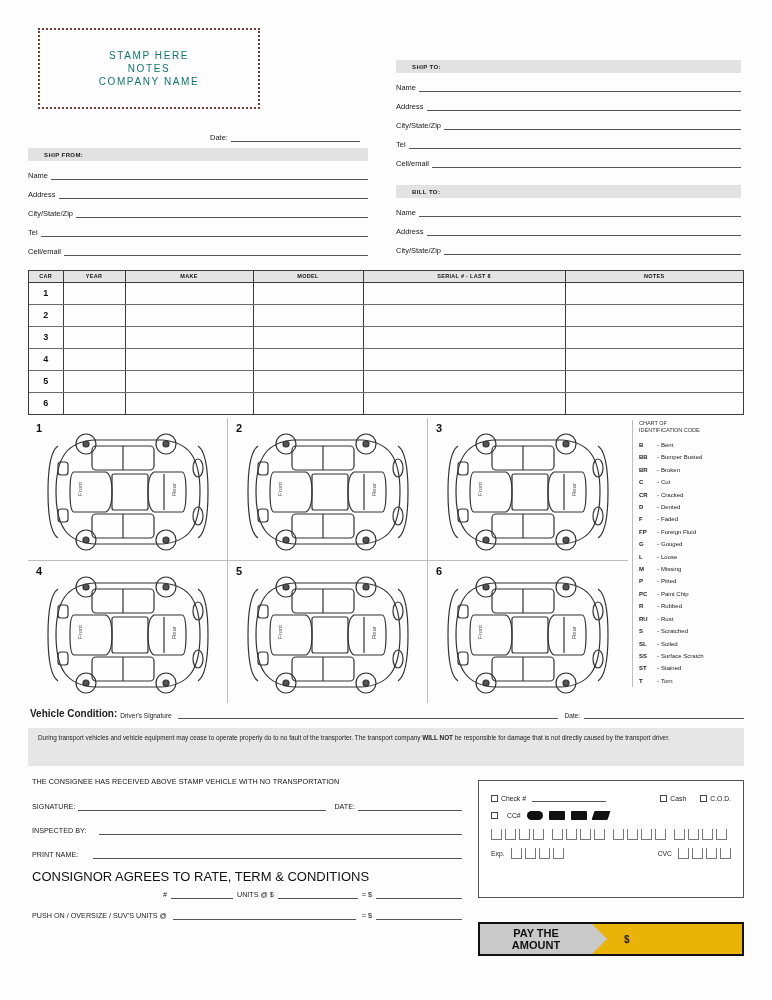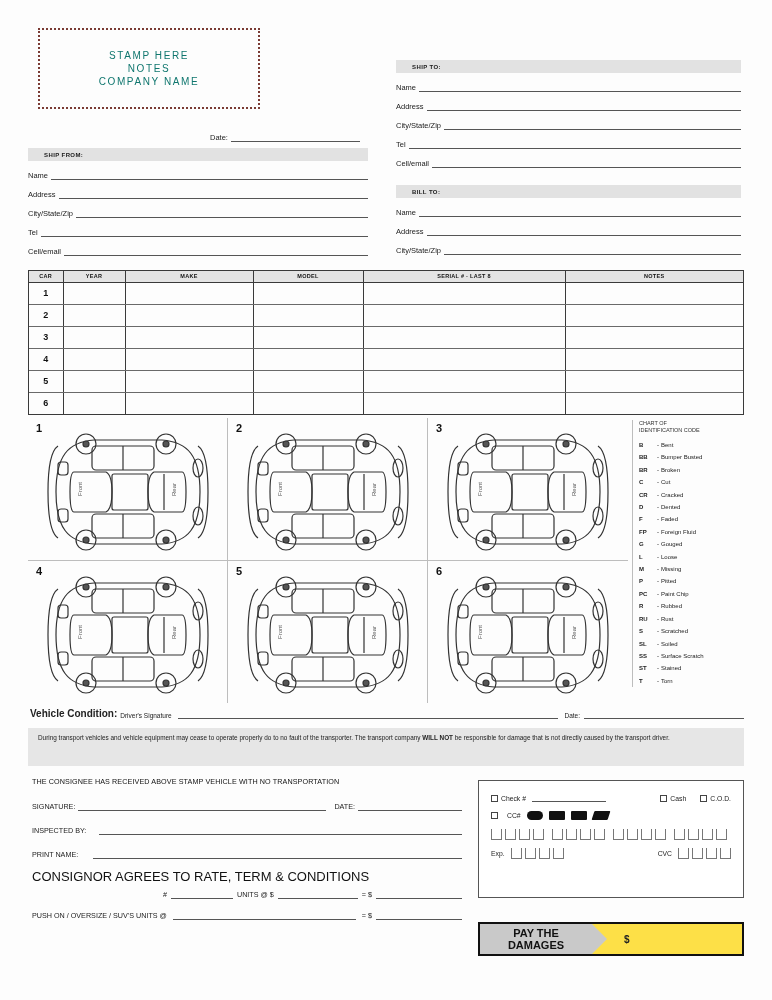--- a/index.html
+++ b/index.html
@@ -152,21 +152,21 @@
   .boxes { display:flex; gap:3px; margin-top:9px; }
   .boxes .grp { display:flex; gap:3px; margin-right:5px; }
   .bx { width:11px; height:11px; border-left:1px solid #777; border-bottom:1px solid #777; border-right:1px solid #777; }
   .pay-r4 { display:flex; align-items:center; margin-top:8px; font-size:6.8px; }
   .pay-r4 .grp { display:flex; gap:3px; margin-left:6px; }
   .pay-r4 .sp { flex:1; }
 
   
   #payamt {
     position:absolute; left:478px; top:922px; width:266px; height:34px;
-    border:2px solid #111; background:#fde047; display:flex; align-items:stretch;
+    border:2px solid #111; background:#eab308; display:flex; align-items:stretch;
   }
   #payamt .arrow {
     position:relative; width:112px; background:#c9c9c9;
     display:flex; flex-direction:column; align-items:center; justify-content:center;
     font-size:11px; font-weight:bold; line-height:12px; color:#111;
   }
   #payamt .arrow::after {
     content:""; position:absolute; right:-15px; top:0;
     border-top:15px solid transparent; border-bottom:15px solid transparent;
     border-left:15px solid #c9c9c9;
@@ -736,20 +736,20 @@
           <span class="bx"></span>
           <span class="bx"></span>
           <span class="bx"></span>
         </span>
     </div>
   </div>
 
   <div id="payamt">
     <div class="arrow">
       <span>PAY THE</span>
-      <span>DAMAGES</span>
+      <span>AMOUNT</span>
     </div>
     <div class="dollar">
       <span>$</span>
     </div>
   </div>
 
 </div>
 
 </body></html>

